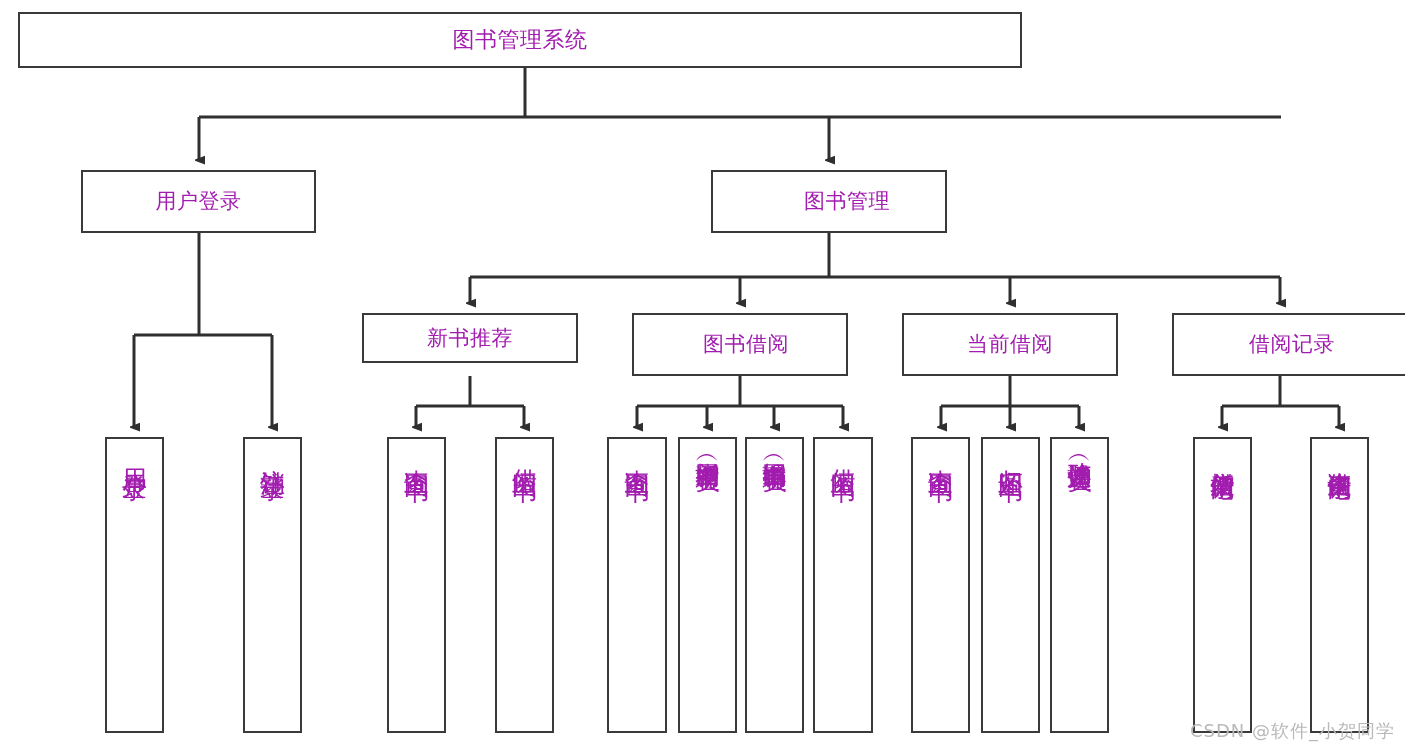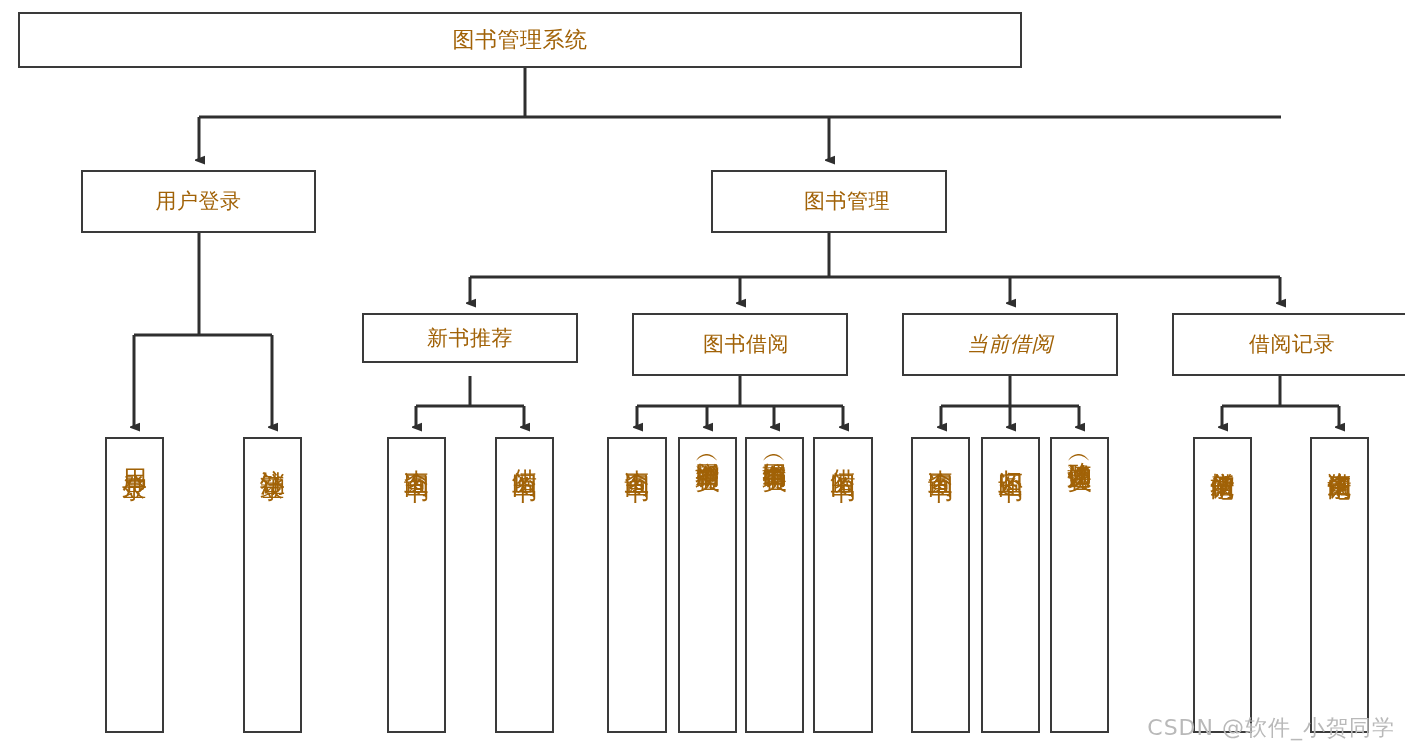--- a/index.html
+++ b/index.html
@@ -15,21 +15,21 @@
   svg.edges{position:absolute;left:0;top:0;width:1405px;height:747px;}
 
   .node{
     position:absolute;
     box-sizing:border-box;
     background:#ffffff;
     border:2px solid #3a3a3a;
     display:flex;
     align-items:center;
     justify-content:center;
-    color:#a16207;
+    color:#a21caf;
   }
   .node .label{
     display:block;
     text-align:center;
     line-height:1.18;
     white-space:nowrap;
   }
 
   
   .node.h .label{
@@ -54,21 +54,21 @@
   }
   .node.v.tall .label{
     font-size:24px;
     letter-spacing:1px;
   }
 
   .watermark{
     position:absolute;
     right:10px;
     bottom:4px;
-    font-size:22px;
+    font-size:18px;
     color:#b9b9b9;
     letter-spacing:1px;
     white-space:nowrap;
     user-select:none;
   }
 </style>
 </head>
 <body>
 
 <div id="canvas">
@@ -133,21 +133,21 @@
   <div class="node h" style="left:711px;top:170px;width:236px;height:63px;padding-left:36px;">
     <span class="label">图书管理</span>
   </div>
 
   <div class="node h" style="left:362px;top:313px;width:216px;height:50px;">
     <span class="label">新书推荐</span>
   </div>
   <div class="node h" style="left:632px;top:313px;width:216px;height:63px;padding-left:12px;">
     <span class="label">图书借阅</span>
   </div>
-  <div class="node h" style="left:902px;top:313px;width:216px;height:63px;font-style:italic;">
+  <div class="node h" style="left:902px;top:313px;width:216px;height:63px;">
     <span class="label">当前借阅</span>
   </div>
   <div class="node h" style="left:1172px;top:313px;width:240px;height:63px;">
     <span class="label">借阅记录</span>
   </div>
 
   <div class="node v" style="left:105px;top:437px;width:59px;height:296px;">
     <span class="label">用户登录</span>
   </div>
   <div class="node v" style="left:243px;top:437px;width:59px;height:296px;">

